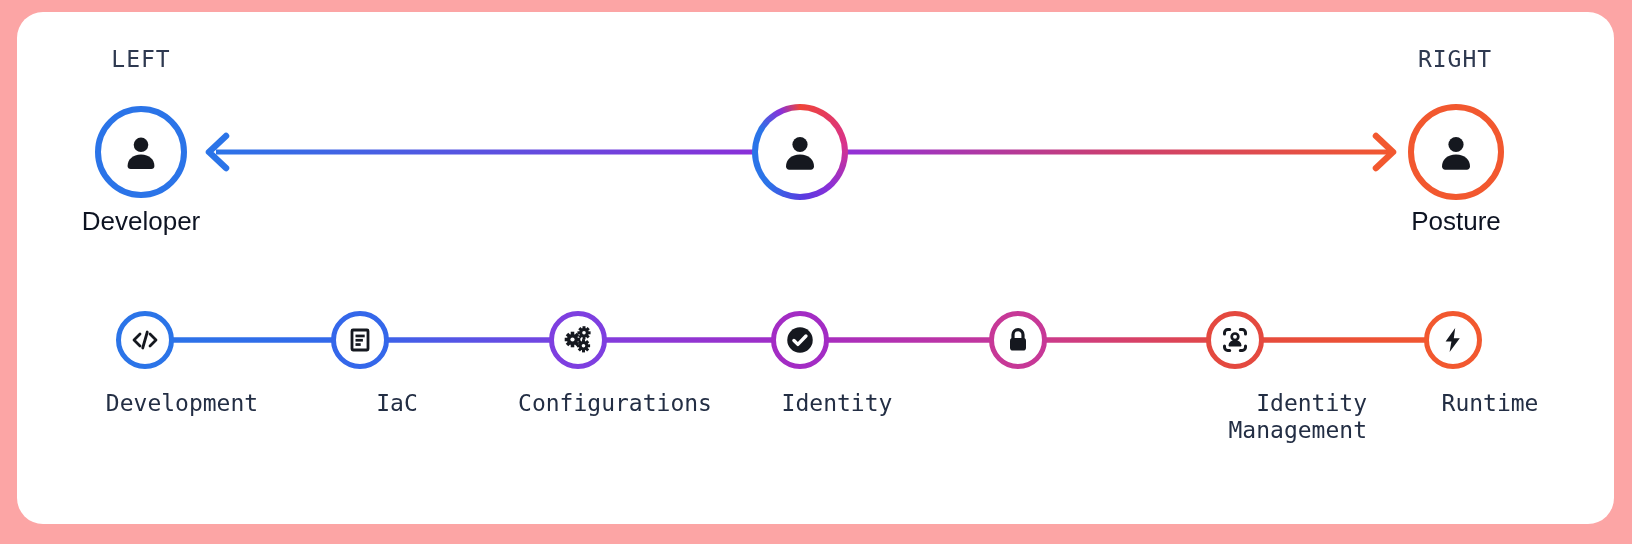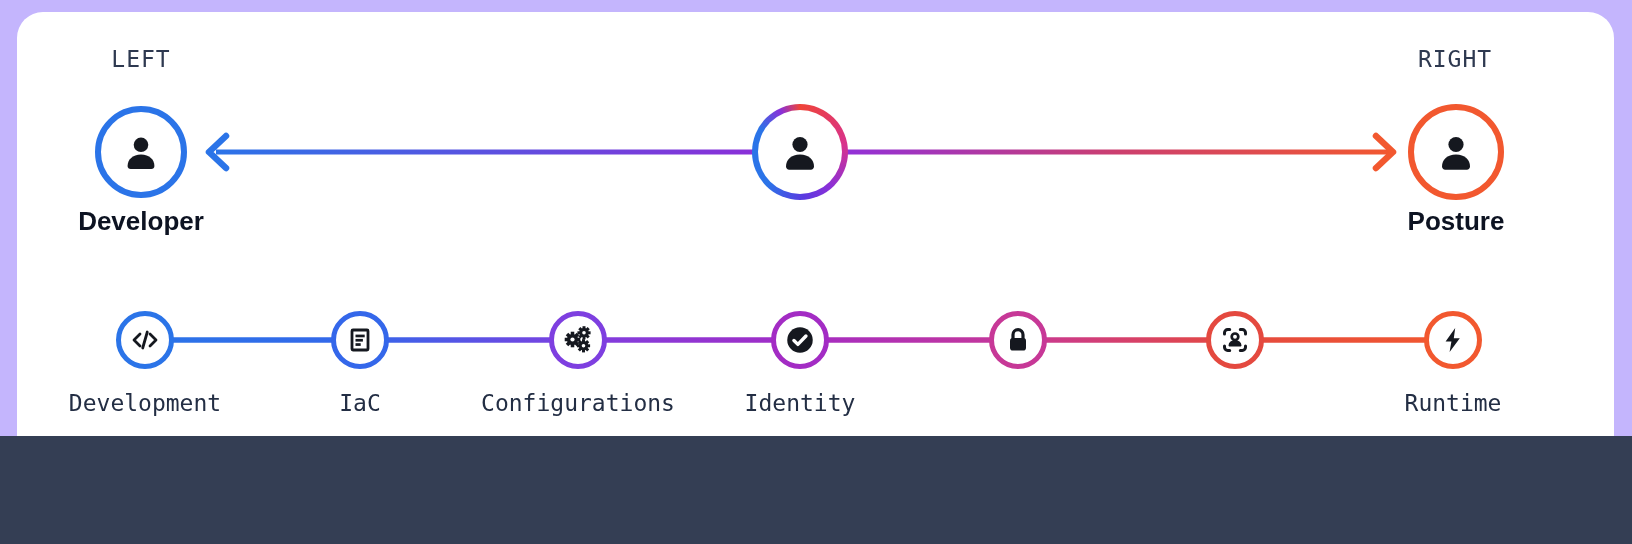--- a/index.html
+++ b/index.html
@@ -1,52 +1,52 @@
 <!DOCTYPE html>
 <html><head>
 <meta charset="utf-8">
 <style>
   html,body{margin:0;padding:0;background:#343e54;}
-  .stage{position:relative;width:1632px;height:436px;background:#c4b5fd;
+  .stage{position:relative;width:1632px;height:544px;background:#fca5a5;
          font-family:"Liberation Sans",sans-serif;overflow:hidden;}
   .card{position:absolute;left:17px;top:12px;width:1597px;height:512px;
         background:#ffffff;border-radius:26px;}
   svg.overlay{position:absolute;left:0;top:0;pointer-events:none;}
 
   
   .actor{position:absolute;border-radius:50%;background:#fff;box-sizing:border-box;
          display:flex;align-items:center;justify-content:center;}
   .actor.dev   {left:95px;  top:106px; width:92px; height:92px; border:6px solid #2b74e8;}
   .actor.sec   {left:752px; top:104px; width:96px; height:96px; border:6px solid transparent;
                 background:linear-gradient(#fff,#fff) padding-box,
                 conic-gradient(from 0deg,
                   #ef4438 0deg, #d8328c 80deg, #8a30d8 140deg, #5a3ae0 175deg,
                   #2b74e8 225deg, #2b74e8 300deg, #8a30d8 335deg, #ef4438 360deg) border-box;}
   .actor.ops   {left:1408px;top:104px; width:96px; height:96px; border:6px solid #f2582f;}
 
   .side-label{position:absolute;top:46px;transform:translateX(-50%);
               font-family:"DejaVu Sans Mono",monospace;font-size:23px;font-weight:500;
               color:#2e3950;letter-spacing:1px;white-space:nowrap;}
-  .actor-label{position:absolute;transform:translateX(-50%);font-size:26px;font-weight:700;
+  .actor-label{position:absolute;transform:translateX(-50%);font-size:26px;font-weight:400;
                color:#0d1322;white-space:nowrap;}
 
   
   .node{position:absolute;top:311px;width:58px;height:58px;border-radius:50%;background:#fff;
         box-sizing:border-box;display:flex;align-items:center;justify-content:center;}
   .node.s0{border:5px solid #2b74e8;}
   .node.s1{border:5px solid #3467ea;}
   .node.s2{border:5px solid #7e3fe0;}
   .node.s3{border:5px solid #a32cc4;}
   .node.s4{border:5px solid #c73897;}
   .node.s5{border:5px solid #e4493f;}
   .node.s6{border:5px solid #f2582f;}
 
   .stage-label{position:absolute;top:390px;transform:translateX(-50%);
                font-family:"DejaVu Sans Mono",monospace;font-size:23px;font-weight:500;
-               color:#232e44;white-space:nowrap;text-align:right;line-height:27px;}
+               color:#232e44;white-space:nowrap;text-align:right;line-height:27px;margin-left:37px;}
   .stage-label.wrap2{white-space:normal;width:190px;}
 </style>
 </head>
 <body>
 
 <div class="stage">
   <div class="card"></div>
 
   <svg class="overlay" width="1632" height="544" viewBox="0 0 1632 544">
     <defs>
@@ -166,14 +166,15 @@
   <div class="node s6" style="left:1424px">
     <svg width="32" height="32" viewBox="0 0 32 32">
       <polygon points="18.2,4 8.6,17.6 14.4,17.6 12.6,28 22.8,14.2 16.8,14.2" fill="#15181f"></polygon>
     </svg>
   </div>
 
   <div class="stage-label" style="left:145px">Development</div>
   <div class="stage-label" style="left:360px">IaC</div>
   <div class="stage-label" style="left:578px">Configurations</div>
   <div class="stage-label" style="left:800px">Identity</div>
+  <div class="stage-label wrap2" style="left:1235px">Identity Management</div>
   <div class="stage-label" style="left:1453px">Runtime</div>
 </div>
 
 </body></html>

